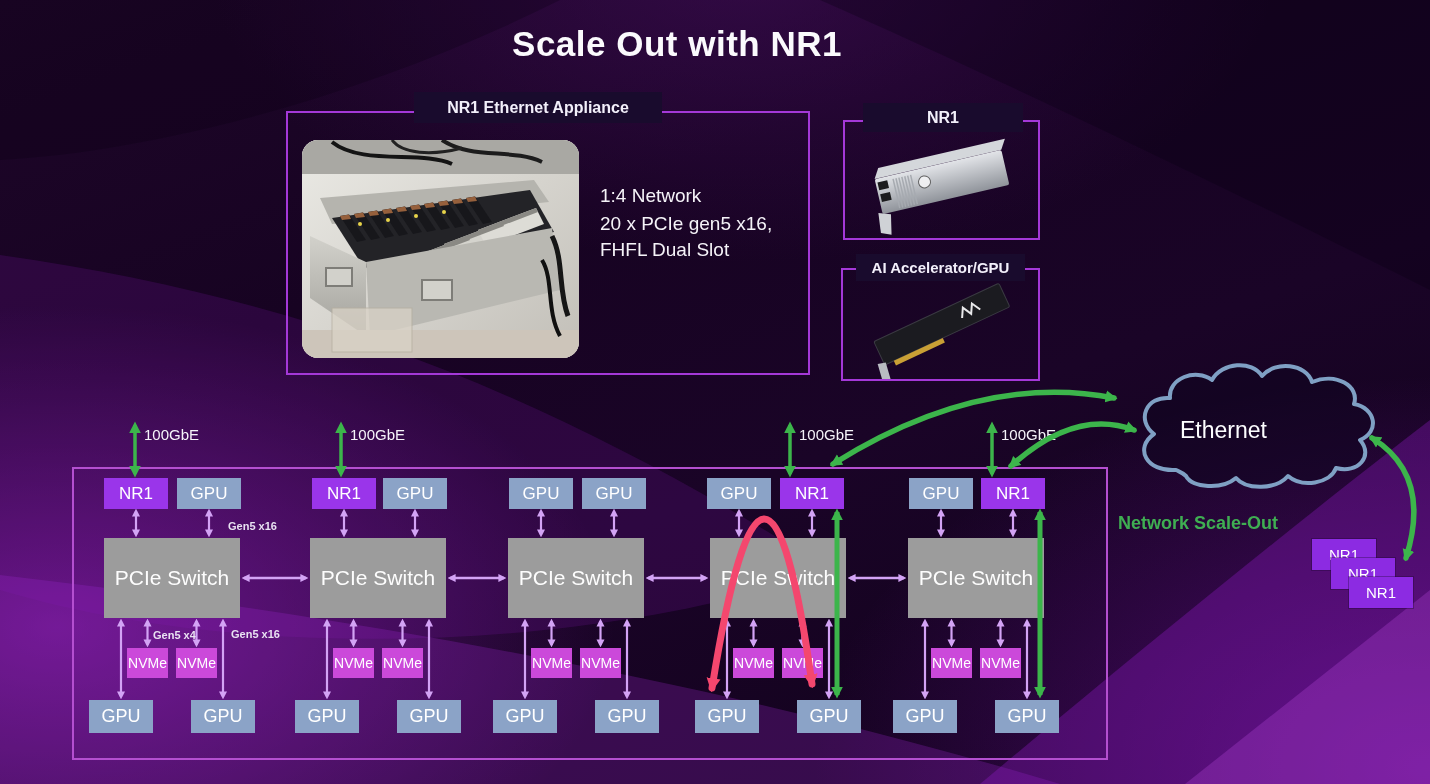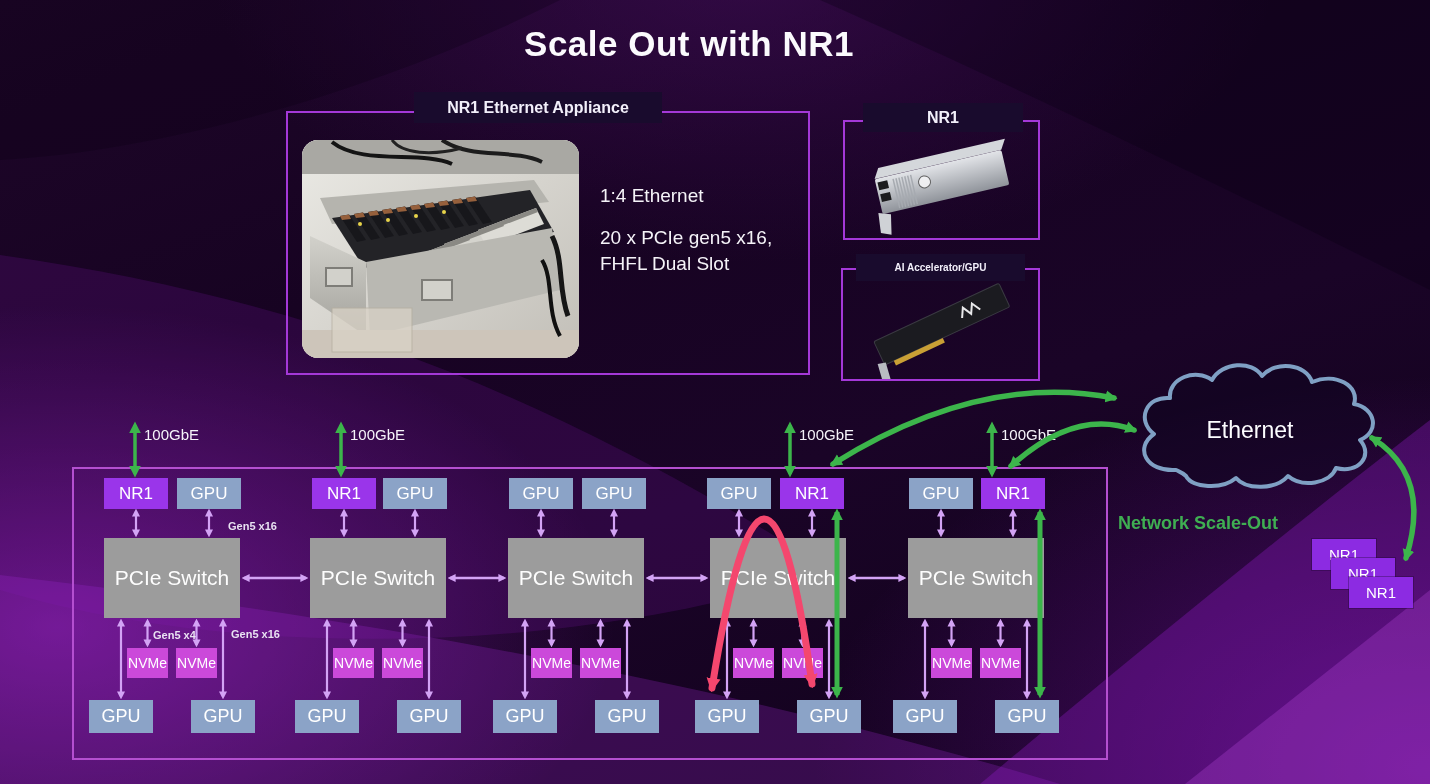--- a/index.html
+++ b/index.html
@@ -9,56 +9,56 @@
     background:
       radial-gradient(900px 520px at 4% 80%, rgba(178,40,225,.50), transparent 62%),
       radial-gradient(1100px 700px at 100% 98%, rgba(140,20,195,.50), transparent 56%),
       radial-gradient(760px 420px at 52% -4%, rgba(70,14,95,.55), transparent 70%),
       linear-gradient(160deg,#1e0629 0%, #170322 32%, #1a0427 58%, #10021a 100%);
   }
   #bg-decor,#arrow-layer{position:absolute;left:0;top:0;pointer-events:none;}
   #arrow-layer{z-index:6;}
   #bg-decor{z-index:0;}
 
-  #title{position:absolute;left:12px;top:24px;width:1354px;text-align:center;z-index:2;
+  #title{position:absolute;left:0;top:24px;width:1354px;text-align:center;z-index:2;
     font-size:35px;font-weight:800;letter-spacing:.5px;color:#fbfafd;}
 
   .panel{position:absolute;border:2px solid #a438d8;z-index:2;}
   .banner{position:absolute;background:#190b2d;display:flex;align-items:center;justify-content:center;
     font-size:16px;font-weight:600;color:#f2effa;z-index:3;}
 
   #appliance-panel{left:286px;top:111px;width:520px;height:260px;}
   #appliance-banner{left:126px;top:-21px;width:248px;height:31px;}
   #appliance-photo{position:absolute;left:14px;top:27px;width:277px;height:218px;border-radius:16px;
     overflow:hidden;background:#d6d4cd;}
   #appliance-specs{position:absolute;left:312px;top:70px;font-size:19px;line-height:26px;color:#f5f3f8;}
-  #appliance-specs .gap{margin-top:16px;}
+  #appliance-specs .gap{margin-top:2px;}
 
   #nr1-panel{left:843px;top:120px;width:193px;height:116px;}
   #nr1-banner{left:18px;top:-19px;width:160px;height:29px;}
   #ai-panel{left:841px;top:268px;width:195px;height:109px;}
-  #ai-banner{left:13px;top:-16px;width:169px;height:27px;font-size:10px;}
+  #ai-banner{left:13px;top:-16px;width:169px;height:27px;font-size:15px;}
   .card-art{position:absolute;left:0;top:0;width:100%;height:100%;}
 
   #diagram-border{position:absolute;left:72px;top:467px;width:1032px;height:289px;
     border:2px solid #b44fd0;z-index:1;}
 
   .dbox{position:absolute;display:flex;align-items:center;justify-content:center;z-index:4;
     color:#fff;font-size:17px;}
   .dbox.switch{font-size:21px;color:#fdfdfd;}
   .dbox.nvme{font-size:14px;}
   .dbox.bgpu{font-size:18px;}
 
   .small-label{position:absolute;z-index:5;font-size:11px;font-weight:700;color:#e9e2f2;}
   #gen-top{left:228px;top:520px;}
   #gen-nvme{left:153px;top:629px;}
   #gen-gpu{left:231px;top:628px;}
   .uplink-label{position:absolute;z-index:5;font-size:15px;color:#f6f4fa;}
 
-  #cloud-label{position:absolute;left:1180px;top:417px;width:140px;text-align:center;
+  #cloud-label{position:absolute;left:1180px;top:417px;width:140px;text-align:left;
     font-size:23px;color:#fdfdff;z-index:7;}
   #scaleout-label{position:absolute;left:1118px;top:513px;font-size:18px;font-weight:800;
     color:#3fae52;z-index:7;}
 
   .stack-nr1{position:absolute;width:64px;height:31px;display:flex;align-items:center;justify-content:center;
     font-size:15px;color:#fff;z-index:7;box-shadow:0 0 0 1px rgba(30,5,50,.35);}
   #stack-1{left:1312px;top:539px;}
   #stack-2{left:1331px;top:558px;}
   #stack-3{left:1349px;top:577px;}
 </style>
@@ -137,21 +137,21 @@
         <polygon points="64,122 250,88 258,150 68,196" fill="#b9b8b2"></polygon>
         <rect x="24" y="128" width="26" height="18" fill="#d2d1cb" stroke="#7e7d78" stroke-width="2"></rect>
         <rect x="120" y="140" width="30" height="20" fill="#d2d1cb" stroke="#7e7d78" stroke-width="2"></rect>
         <rect x="0" y="190" width="277" height="28" fill="#cdc5ba"></rect>
         <rect x="30" y="168" width="80" height="44" fill="#d8d2c6" opacity="0.75" stroke="#b5ae9f"></rect>
         <path d="M250,96 C262,120 256,150 266,176" stroke="#161616" stroke-width="5" fill="none"></path>
         <path d="M240,120 C252,140 244,170 258,196" stroke="#101010" stroke-width="4" fill="none"></path>
       </svg>
     </div>
     <div id="appliance-specs">
-      <div>1:4 Ethernet</div>
+      <div>1:4 Network</div>
       <div class="gap">20 x PCIe gen5 x16,</div>
       <div>FHFL Dual Slot</div>
     </div>
   </div>
 
   <div id="nr1-panel" class="panel" style="border-color: rgb(164, 56, 216);">
     <div id="nr1-banner" class="banner">NR1</div>
     <svg class="card-art" viewBox="0 0 193 116">
       <defs>
         <linearGradient id="silver" x1="0" y1="0" x2="0" y2="1">

